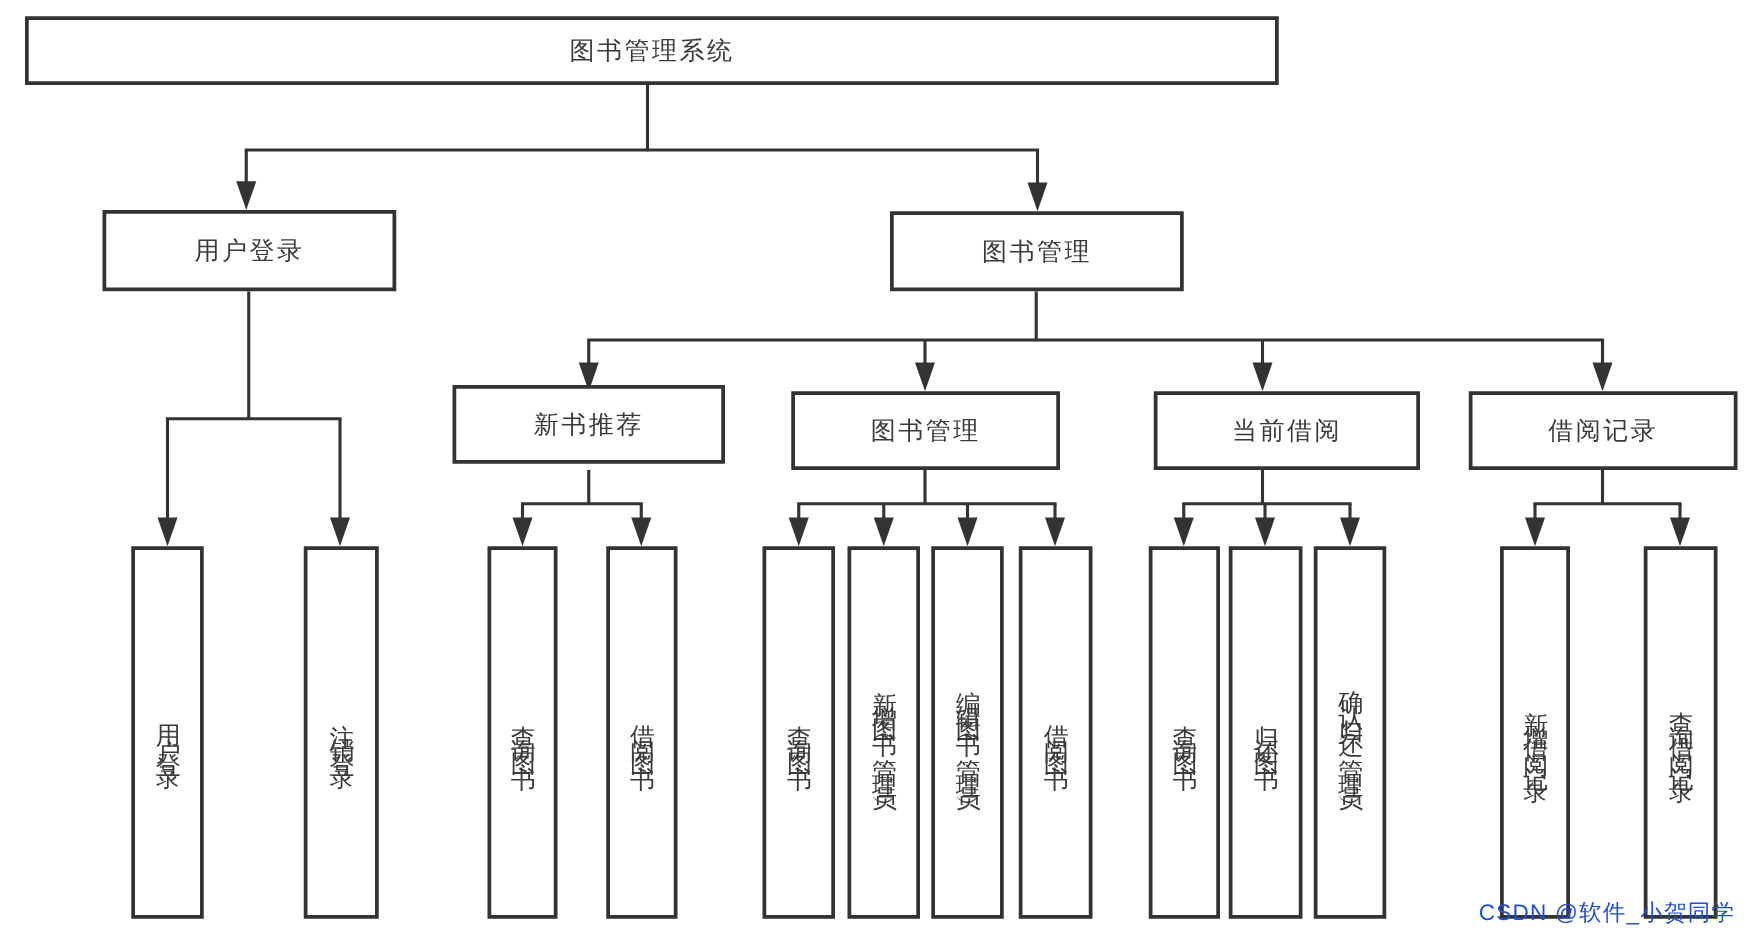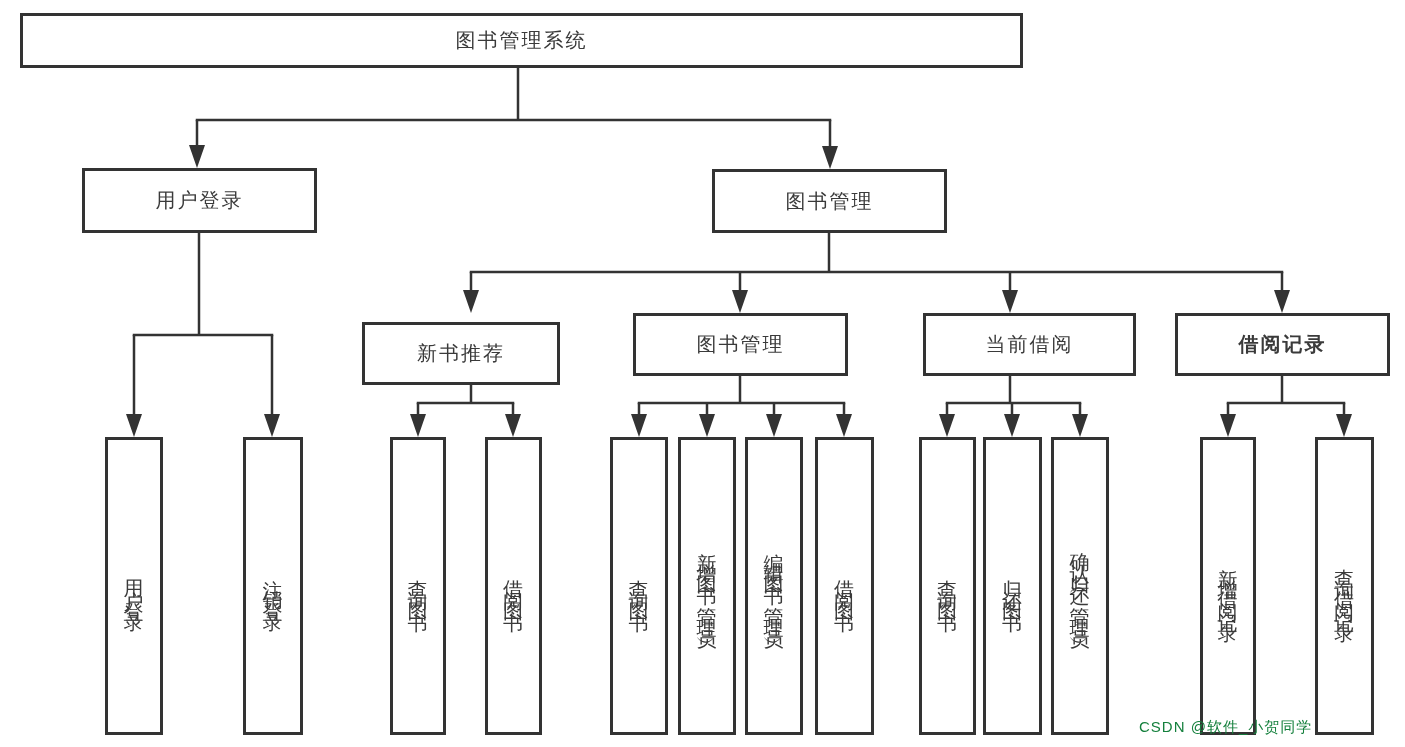--- a/index.html
+++ b/index.html
@@ -27,24 +27,24 @@
   }
   .node.vertical {
     writing-mode: vertical-rl;
     text-orientation: mixed;
     letter-spacing: 11px;
     line-height: 1;
     padding: 6px 0;
   }
   .watermark {
     position: absolute;
-    left: 1139px;
+    left: 1183px;
     top: 718px;
-    color: #15803d;
-    font-size: 15px;
+    color: #1d4ed8;
+    font-size: 18px;
     letter-spacing: 1px;
     white-space: nowrap;
     z-index: 5;
   }
 </style>
 </head>
 <body>
 
 <div id="canvas">
 
@@ -123,24 +123,24 @@
       <polygon points="1220,414 1236,414 1228,437"></polygon>
       <polygon points="1336,414 1352,414 1344,437"></polygon>
     </g>
   </svg>
 
   <div class="node" style="left:20px; top:13px; width:1003px; height:55px;">图书管理系统</div>
 
   <div class="node" style="left:82px; top:168px; width:235px; height:65px;">用户登录</div>
   <div class="node" style="left:712px; top:169px; width:235px; height:64px;">图书管理</div>
 
-  <div class="node" style="left:362px; top:322px; width:198px; height:63px;">新书推荐</div>
+  <div class="node" style="left:362px; top:308px; width:218px; height:63px;">新书推荐</div>
   <div class="node" style="left:633px; top:313px; width:215px; height:63px;">图书管理</div>
   <div class="node" style="left:904px; top:313px; width:213px; height:63px;margin-left:19px;">当前借阅</div>
-  <div class="node" style="left:1175px; top:313px; width:215px; height:63px;font-weight:bold;">借阅记录</div>
+  <div class="node" style="left:1175px; top:313px; width:215px; height:63px;">借阅记录</div>
 
   <div class="node vertical" style="left:105px; top:437px; width:58px; height:298px;">用户登录</div>
   <div class="node vertical" style="left:243px; top:437px; width:60px; height:298px;">注销登录</div>
 
   <div class="node vertical" style="left:390px; top:437px; width:56px; height:298px;">查询图书</div>
   <div class="node vertical" style="left:485px; top:437px; width:57px; height:298px;">借阅图书</div>
 
   <div class="node vertical" style="left:610px; top:437px; width:58px; height:298px;">查询图书</div>
   <div class="node vertical" style="left:678px; top:437px; width:58px; height:298px;">新增图书（管理员）</div>
   <div class="node vertical" style="left:745px; top:437px; width:58px; height:298px;">编辑图书（管理员）</div>

